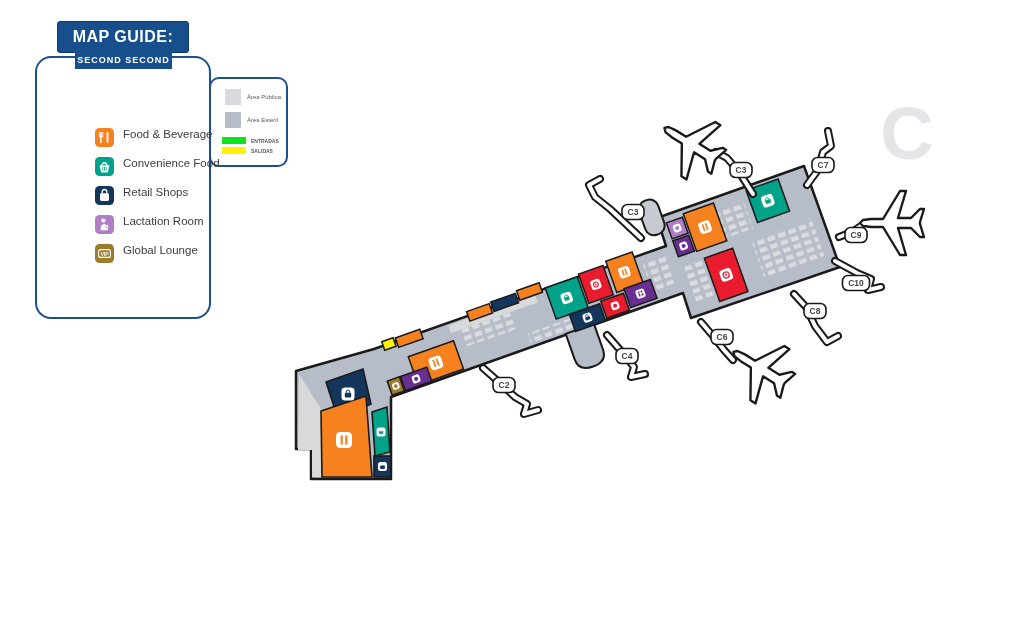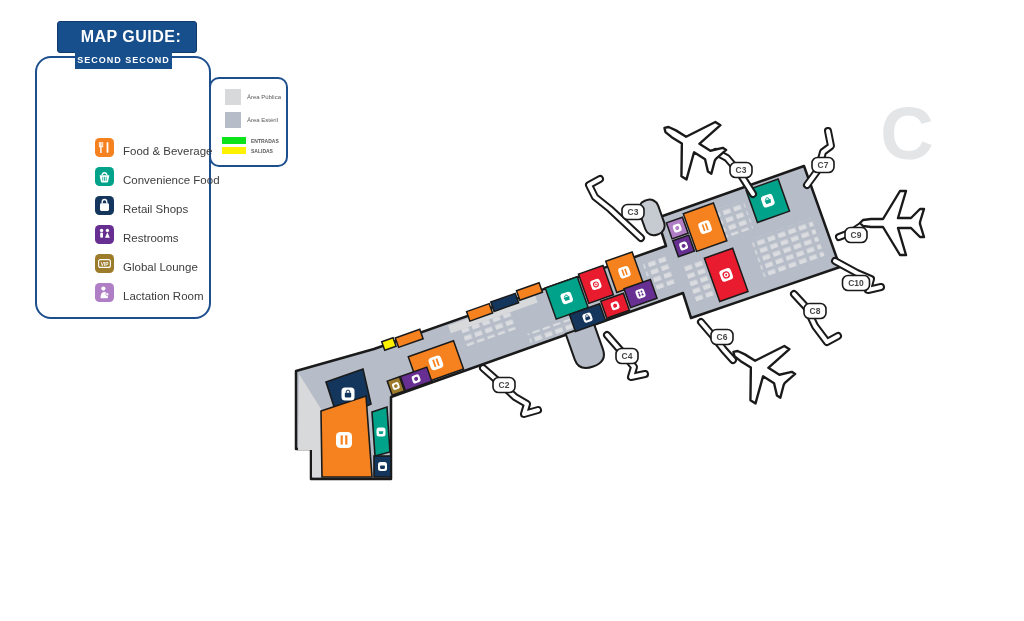--- a/index.html
+++ b/index.html
@@ -3,26 +3,26 @@
 <meta charset="utf-8">
 <style>
   html,body{margin:0;padding:0;background:#ffffff;}
   #stage{position:relative;width:1024px;height:621px;background:#fff;overflow:hidden;
          font-family:"Liberation Sans", sans-serif;}
   
   .panel{position:absolute;background:#fff;border:2px solid #1D4F8F;box-sizing:border-box;}
   #main-panel{left:35px;top:56px;width:176px;height:263px;border-radius:16px;z-index:3;}
   #title-banner{position:absolute;left:57px;top:21px;width:130px;height:30px;background:#174E8C;
     border:1px solid #0E3A6E;border-radius:3px;color:#fff;font-size:16px;font-weight:700;
-    display:flex;align-items:center;justify-content:center;z-index:5;letter-spacing:.5px;padding-left:8px;}
+    display:flex;align-items:center;justify-content:center;z-index:5;letter-spacing:.5px;}
   #subtitle-banner{position:absolute;left:75px;top:50px;width:97px;height:19px;background:#174E8C;
     color:#fff;font-size:9px;font-weight:700;letter-spacing:1px;display:flex;align-items:center;
     justify-content:center;z-index:5;}
   #legend-list{position:absolute;left:18px;top:70px;right:8px;z-index:4;}
-  .lg-item{display:flex;align-items:flex-end;height:29px;padding-left:40px;}
+  .lg-item{display:flex;align-items:flex-start;height:29px;padding-left:40px;}
   .lg-item svg{flex:0 0 19px;}
   .lg-label{margin-left:9px;font-size:11.5px;color:#3D3D3D;white-space:nowrap;}
   
   #area-panel{left:209px;top:77px;width:79px;height:90px;border-radius:10px;z-index:2;}
   .area-row{position:absolute;display:flex;align-items:center;}
   .area-label{font-size:6px;color:#5A5A5A;margin-left:6px;white-space:nowrap;}
   .flow-label{font-size:5px;color:#5A5A5A;margin-left:5px;white-space:nowrap;font-weight:700;}
   
   #map-svg{position:absolute;left:0;top:0;z-index:1;}
   .pill-txt{font-size:8.5px;font-weight:700;fill:#454545;}
@@ -66,48 +66,38 @@
 
       <div class="lg-item">
         <svg width="19" height="19" viewBox="0 0 19 19">
           <rect width="19" height="19" rx="4.5" fill="#14365C"></rect>
           <path d="M7.2,7.5V6a2.3,2.5 0 0,1 4.6,0v1.5" fill="none" stroke="#fff" stroke-width="1.3"></path>
           <rect x="5" y="7.2" width="9" height="7.8" rx="1.4" fill="#fff"></rect>
         </svg>
         <span class="lg-label">Retail Shops</span>
       </div>
 
-      <div class="lg-item">
-        <svg width="19" height="19" viewBox="0 0 19 19">
-          <rect width="19" height="19" rx="4.5" fill="#672F91"></rect>
-          <circle cx="6.6" cy="5.4" r="1.7" fill="#fff"></circle>
-          <rect x="5.2" y="7.5" width="2.8" height="5.2" rx="1.3" fill="#fff"></rect>
-          <circle cx="12.4" cy="5.4" r="1.7" fill="#fff"></circle>
-          <path d="M12.4,7.2l2.4,5.5h-4.8z" fill="#fff"></path>
-        </svg>
-        <span class="lg-label">Restrooms</span>
-      </div>
-
-      <div class="lg-item">
-        <svg width="19" height="19" viewBox="0 0 19 19">
-          <rect width="19" height="19" rx="4.5" fill="#9C7B2B"></rect>
-          <rect x="3.6" y="5.6" width="11.8" height="7.8" rx="2" fill="none" stroke="#fff" stroke-width="1.1"></rect>
-          <text x="9.5" y="11.6" font-size="4.8" font-weight="700" fill="#fff" text-anchor="middle">VIP</text>
-        </svg>
-        <span class="lg-label">Global Lounge</span>
-      </div>
 
       <div class="lg-item">
         <svg width="19" height="19" viewBox="0 0 19 19">
           <rect width="19" height="19" rx="4.5" fill="#AF7EC4"></rect>
           <circle cx="8.4" cy="5.6" r="2.1" fill="#fff"></circle>
           <path d="M5.6,15.2q-.4,-5.4 3.6,-6.4q4.4,1 3.6,6.4z" fill="#fff"></path>
           <circle cx="12.2" cy="11.2" r="1.5" fill="#fff" stroke="#AF7EC4" stroke-width="0.6"></circle>
         </svg>
         <span class="lg-label">Lactation Room</span>
+      </div>
+
+      <div class="lg-item">
+        <svg width="19" height="19" viewBox="0 0 19 19">
+          <rect width="19" height="19" rx="4.5" fill="#9C7B2B"></rect>
+          <rect x="3.6" y="5.6" width="11.8" height="7.8" rx="2" fill="none" stroke="#fff" stroke-width="1.1"></rect>
+          <text x="9.5" y="11.6" font-size="4.8" font-weight="700" fill="#fff" text-anchor="middle">VIP</text>
+        </svg>
+        <span class="lg-label">Global Lounge</span>
       </div>
 
     </div>
   </div>
 
   <div id="area-panel" class="panel">
     <div class="area-row" style="left:14px;top:10px;">
       <svg width="16" height="16">
         <rect width="16" height="16" fill="#D8D9DA"></rect>
         </svg>

